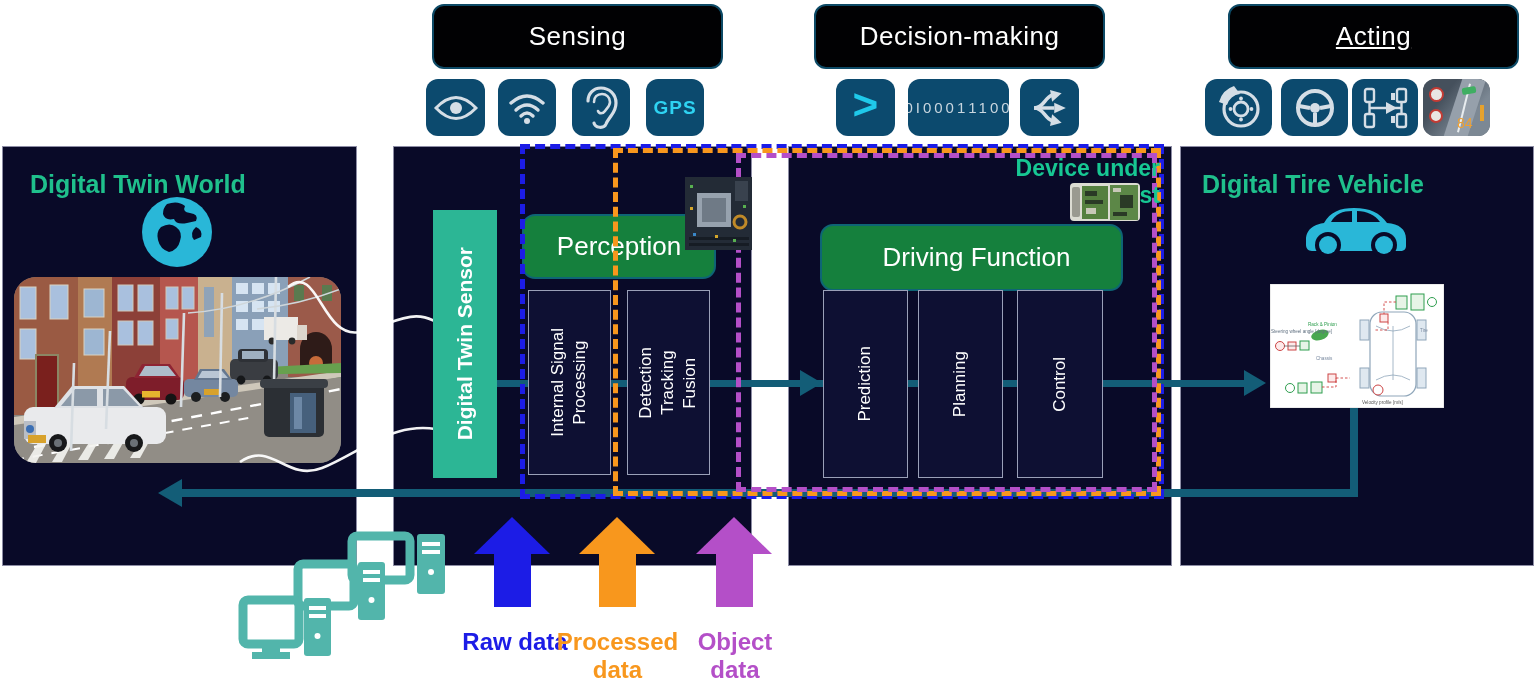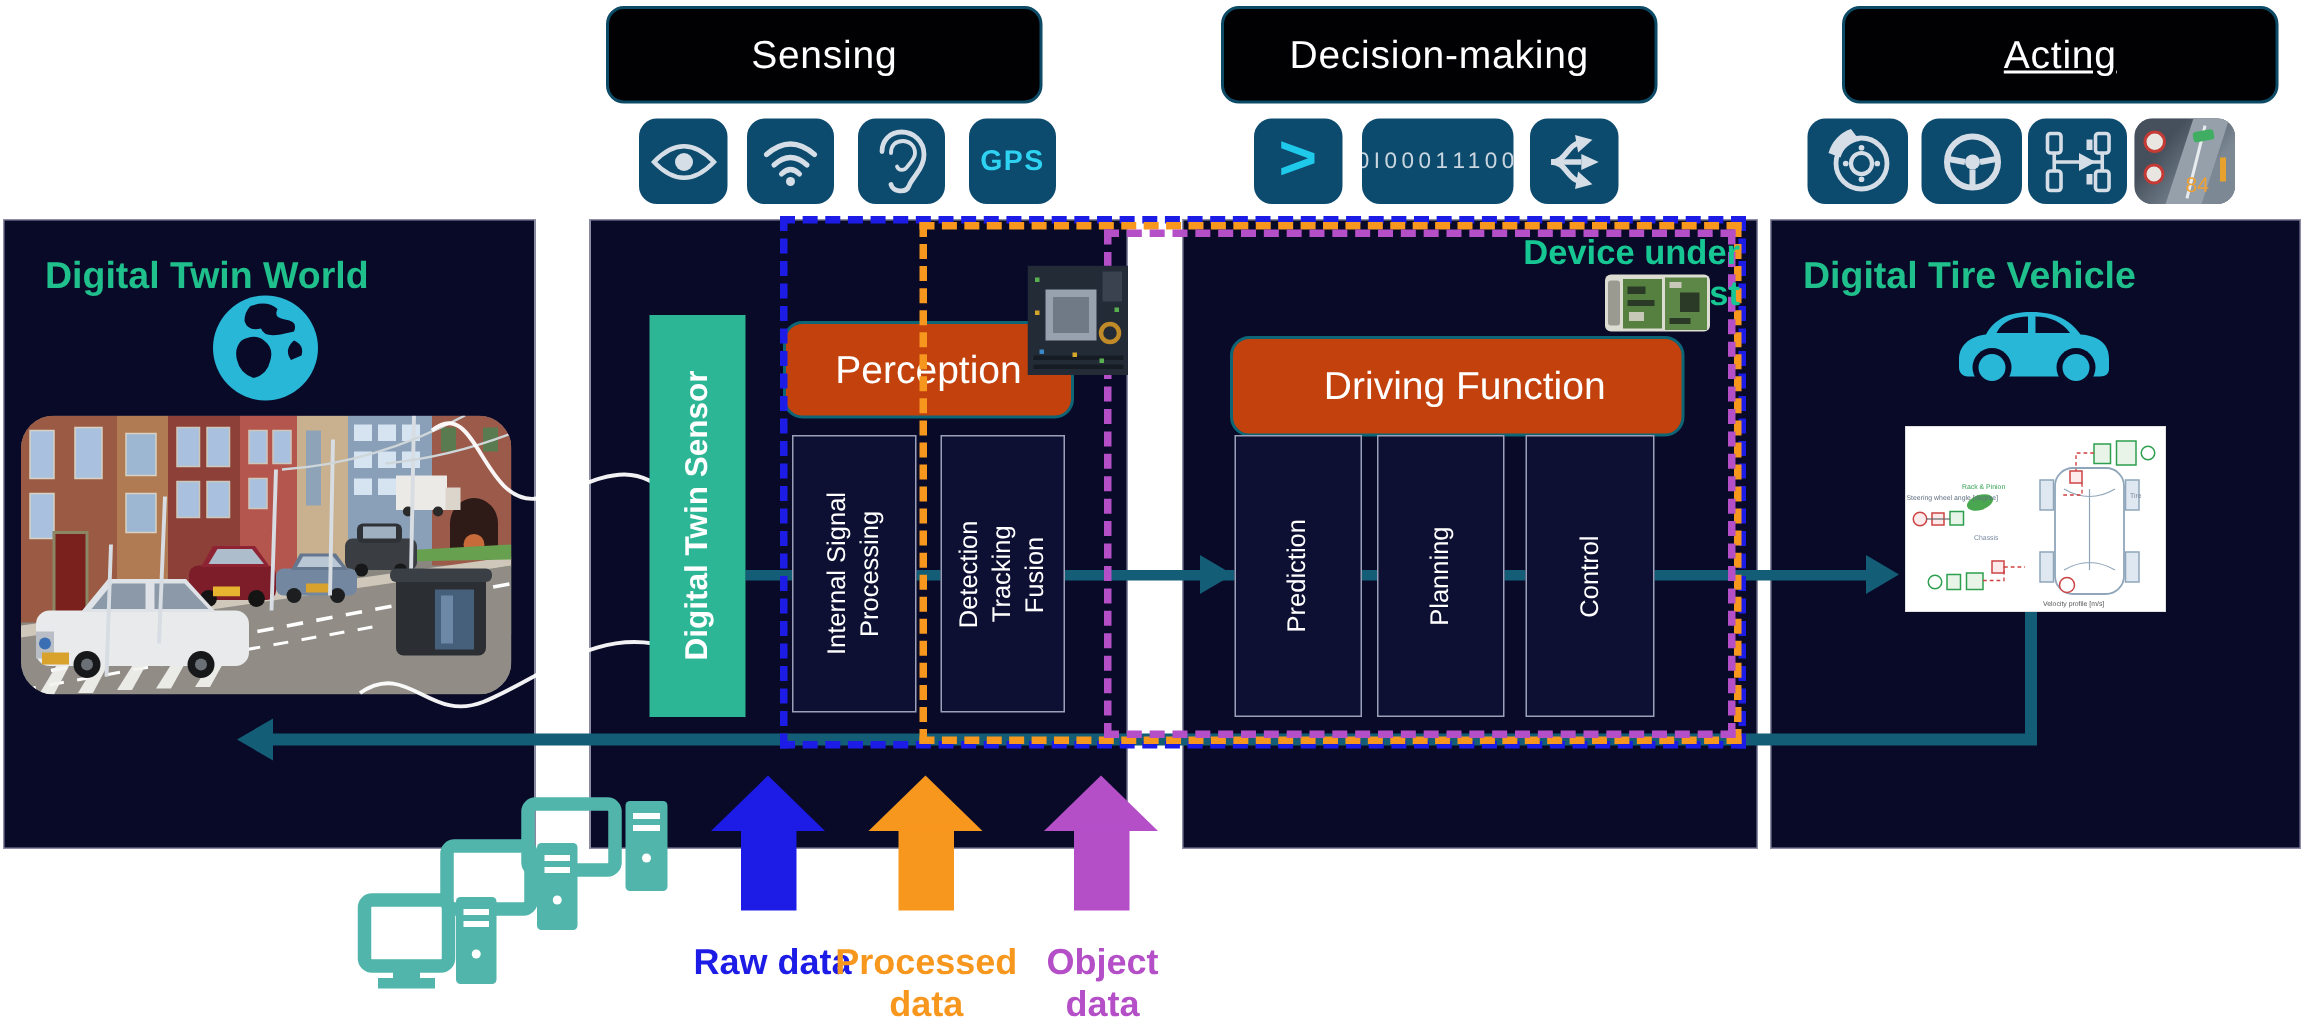--- a/index.html
+++ b/index.html
@@ -15,21 +15,21 @@
         display:flex;align-items:center;justify-content:center;overflow:hidden;}
   
   .panel{position:absolute;top:146px;height:420px;background:#090a28;
          border:1.5px solid #8d8da5;box-sizing:border-box;z-index:1;}
   .ptitle{position:absolute;color:#1fc08c;font-weight:bold;font-size:25px;text-align:left;z-index:2;}
   
   .vbox{position:absolute;background:#0e1033;border:1px solid #9aa0b8;z-index:6;
         display:flex;align-items:center;justify-content:center;}
   .vtext{writing-mode:vertical-rl;transform:rotate(180deg);white-space:pre-line;
          text-align:center;color:#fff;font-size:17px;line-height:1.3;}
-  .blackbox{position:absolute;background:#c2410c;border:2px solid #0e6575;border-radius:13px;
+  .blackbox{position:absolute;background:#15803d;border:2px solid #0e6575;border-radius:13px;
             color:#fff;font-size:26px;display:flex;align-items:center;justify-content:center;z-index:6;}
   
   .dash{position:absolute;border-style:dashed;border-width:5px;box-sizing:border-box;z-index:7;background:transparent;}
   
   .tealline{position:absolute;background:#135d77;z-index:4;}
   .tri-r{position:absolute;width:0;height:0;border-top:13px solid transparent;
          border-bottom:13px solid transparent;border-left:22px solid #135d77;z-index:5;}
   .tri-l{position:absolute;width:0;height:0;border-top:14px solid transparent;
          border-bottom:14px solid transparent;border-right:24px solid #135d77;z-index:5;}
   
@@ -39,21 +39,21 @@
   .dlabel{position:absolute;font-size:24px;font-weight:bold;text-align:center;
           white-space:pre-line;line-height:1.15;z-index:8;}
   .overlay{position:absolute;left:0;top:0;z-index:3;pointer-events:none;}
   .z8{z-index:8;}
 </style>
 </head>
 <body>
 
 <div id="stage">
 
-  <div class="hdr" style="left:404px;">
+  <div class="hdr" style="left:432px;">
     <span>Sensing</span>
   </div>
   <div class="hdr" style="left:814px;">
     <span>Decision-making</span>
   </div>
   <div class="hdr" style="left:1228px;text-decoration:underline;">
     <span>Acting</span>
   </div>
 
   <div class="tile" style="left:426px;width:59px;">

